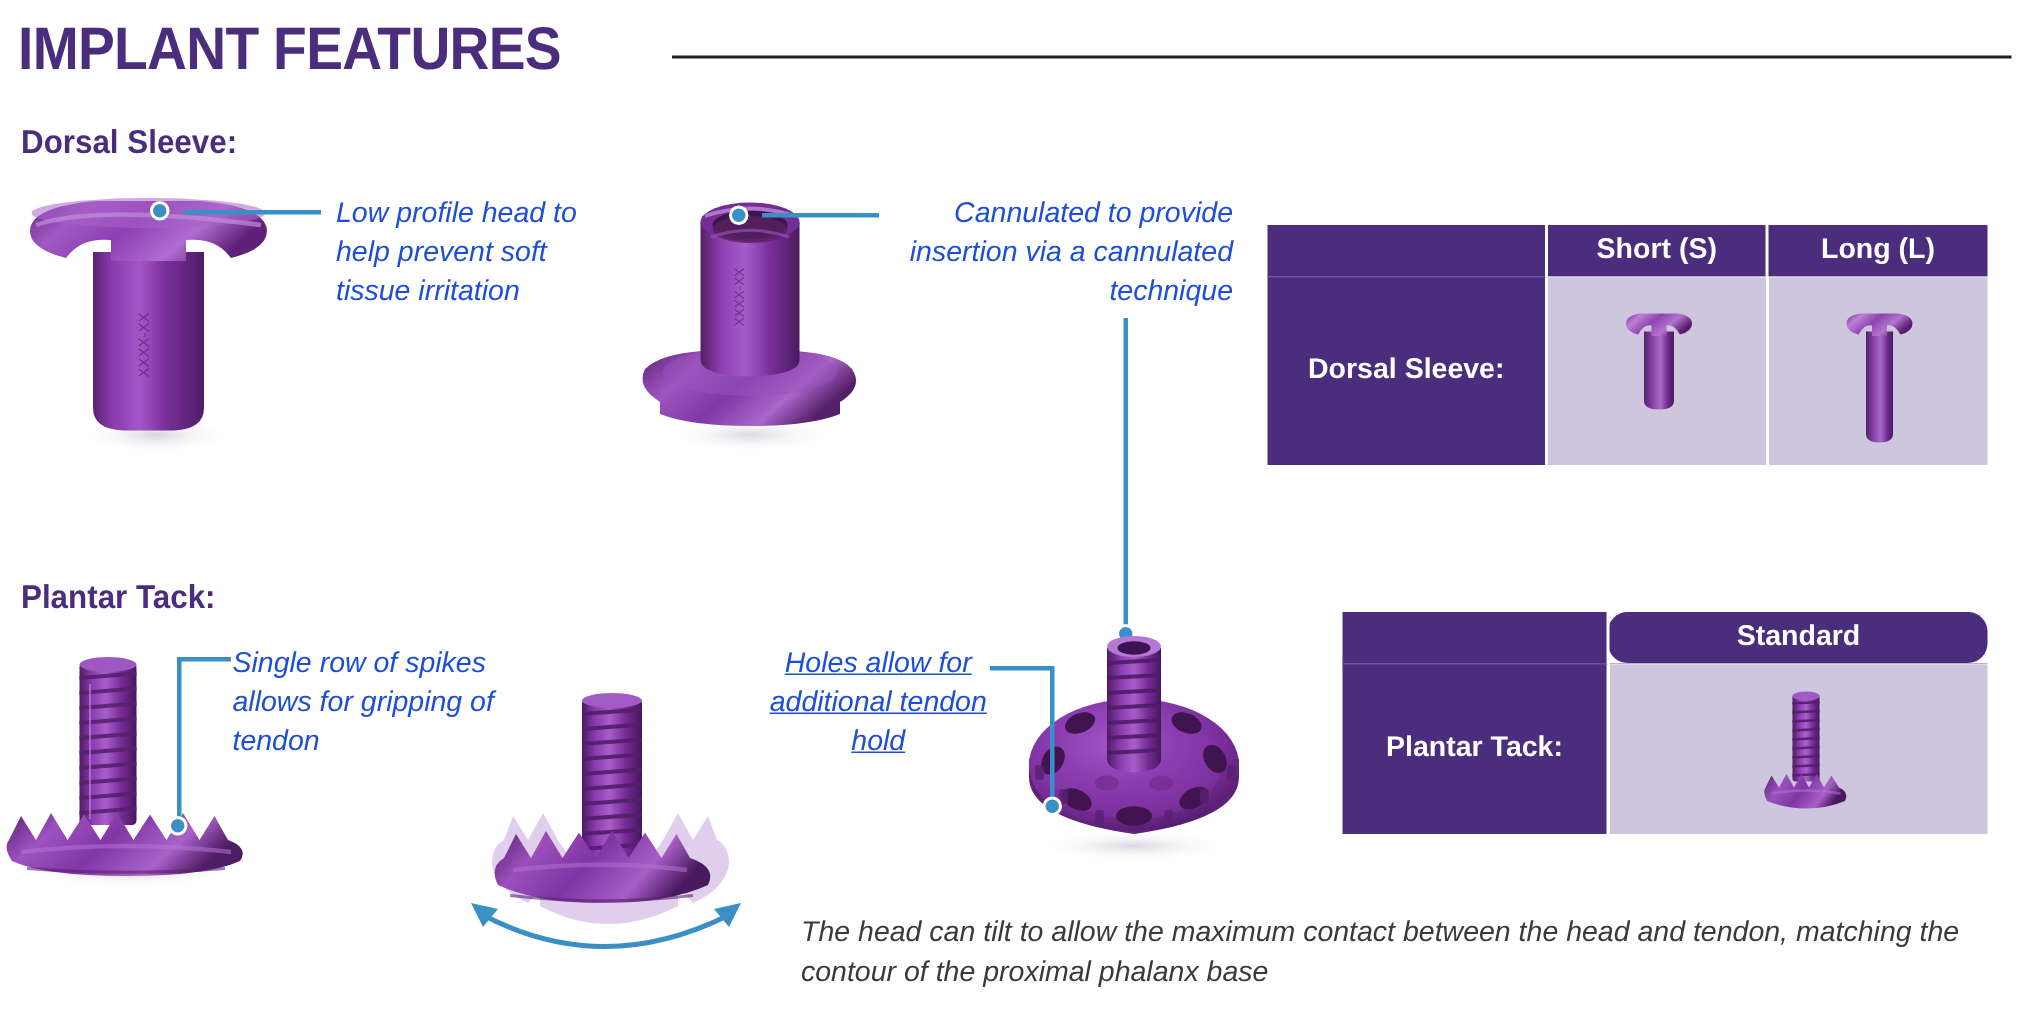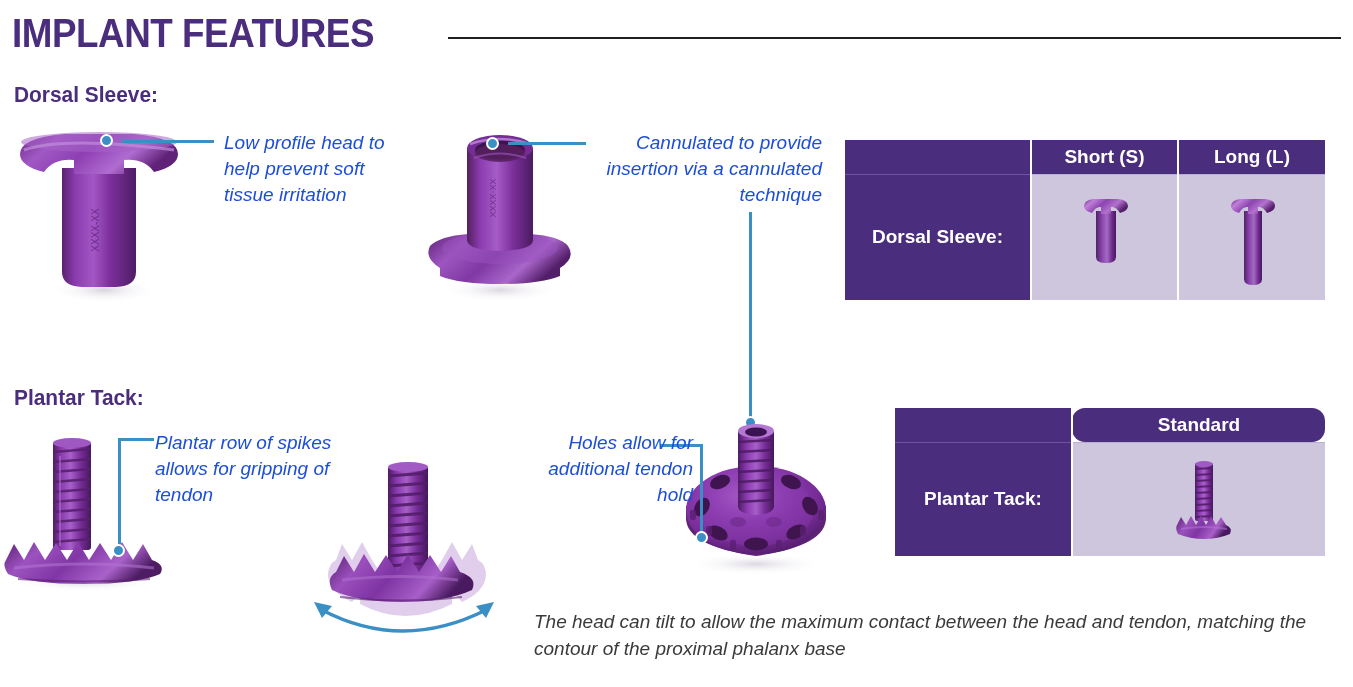--- a/index.html
+++ b/index.html
@@ -43,21 +43,21 @@
     position: absolute;
     font-style: italic;
     font-size: 19px;
     line-height: 26px;
     color: #1d4ed8;
     font-family: "Liberation Sans", sans-serif;
   }
   #callout-low-profile { left: 224px; top: 130px; width: 190px; text-align: left; }
   #callout-cannulated  { left: 572px; top: 130px; width: 250px; text-align: right; font-style: italic; }
   #callout-spikes      { left: 155px; top: 430px; width: 215px; text-align: left; }
-  #callout-holes       { left: 518px; top: 430px; width: 175px; text-align: right; }
+  #callout-holes       { left: 498px; top: 430px; width: 175px; text-align: center; text-decoration: underline; }
   #caption-tilt {
     position: absolute; left: 514px; top: 608px; width: 790px;
     font-style: italic; font-size: 19px; line-height: 27px;
     color: #3a3a3c; text-align: left; margin-left: 20px;
   }
 
   
   .lead-h { position: absolute; height: 3px; background: #3a8fc4; }
   .lead-v { position: absolute; width: 3px; background: #3a8fc4; }
   .lead-dot {
@@ -182,21 +182,21 @@
     </svg>
   </div>
 
   <div class="lead-h" style="left:508px; top:142px; width:78px;"></div>
   <div class="lead-dot" style="left:486px; top:137px;"></div>
   <div class="callout" id="callout-cannulated">Cannulated to provide insertion via a cannulated technique</div>
 
   <div class="lead-v" style="left:749px; top:212px; height:215px;"></div>
   <div class="lead-dot" style="left:744px; top:416px;"></div>
 
-  <table class="spec-table" style="left:845px; top:140px;">
+  <table class="spec-table" style="left:845px; top:150px;">
     <tbody>
         <tr>
       <td class="th-blank" style="width:186px; height:34px;"></td>
       <td class="th-label" style="width:147px; height:34px;">Short (S)</td>
       <td class="th-label" style="width:147px; height:34px;margin-top:32px;">Long (L)</td>
     </tr>
     <tr>
       <td class="row-label" style="width:186px; height:126px;">Dorsal Sleeve:</td>
       <td class="cell-img" style="width:147px; height:126px;">
         <div class="art" style="left:50px; top:22px;">
@@ -298,21 +298,21 @@
                L91 128 L102 111 L113 128 L124 110 L135 128 L145 112 L154 128
                Q168 133 162 142 Q140 152 86 152 Q32 152 10 142 Q4 133 8 128 Z" fill="url(#ptBase)"></path>
       <path d="M16 136 Q86 128 156 136" stroke="#b474d3" stroke-width="3" fill="none" opacity="0.55"></path>
       <path d="M20 147 Q86 152 152 147" stroke="#5b2073" stroke-width="2" fill="none" opacity="0.6"></path>
     </svg>
   </div>
 
   <div class="lead-h" style="left:118px; top:438px; width:36px;"></div>
   <div class="lead-v" style="left:118px; top:438px; height:112px;"></div>
   <div class="lead-dot" style="left:112px; top:544px;"></div>
-  <div class="callout" id="callout-spikes">Plantar row of spikes allows for gripping of tendon</div>
+  <div class="callout" id="callout-spikes">Single row of spikes allows for gripping of tendon</div>
 
   <div class="art" style="left:300px; top:452px;">
     <svg width="215" height="200" viewBox="0 0 215 200">
       <defs>
         <linearGradient id="tiltShaft" x1="0" y1="0" x2="1" y2="0">
           <stop offset="0%" stop-color="#4b1b61"></stop>
           <stop offset="22%" stop-color="#8b3ab0"></stop>
           <stop offset="46%" stop-color="#a65fc7"></stop>
           <stop offset="72%" stop-color="#782c99"></stop>
           <stop offset="100%" stop-color="#42175a"></stop>

